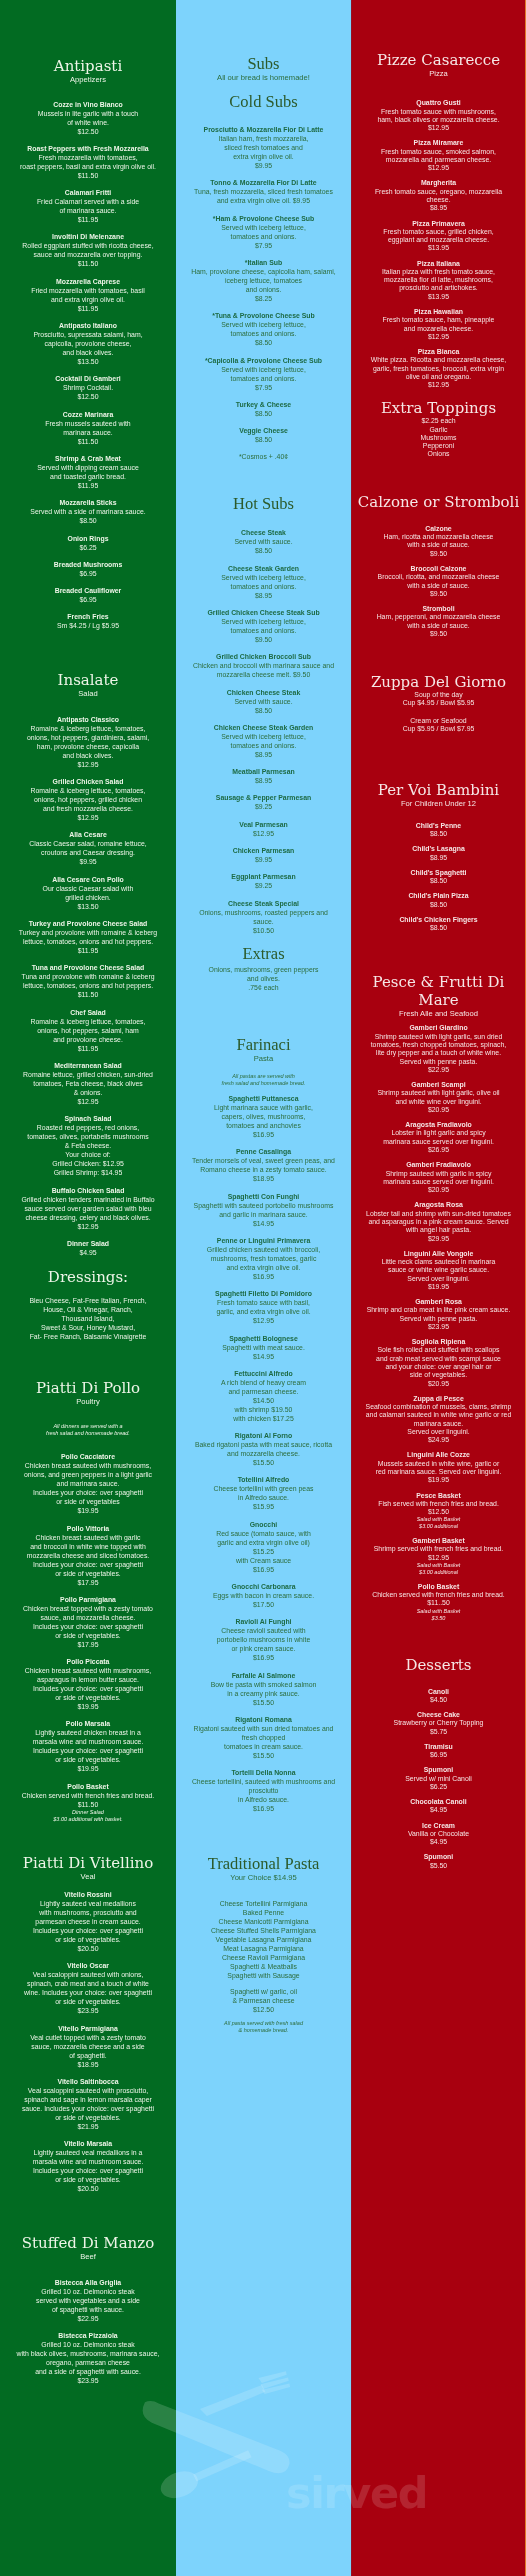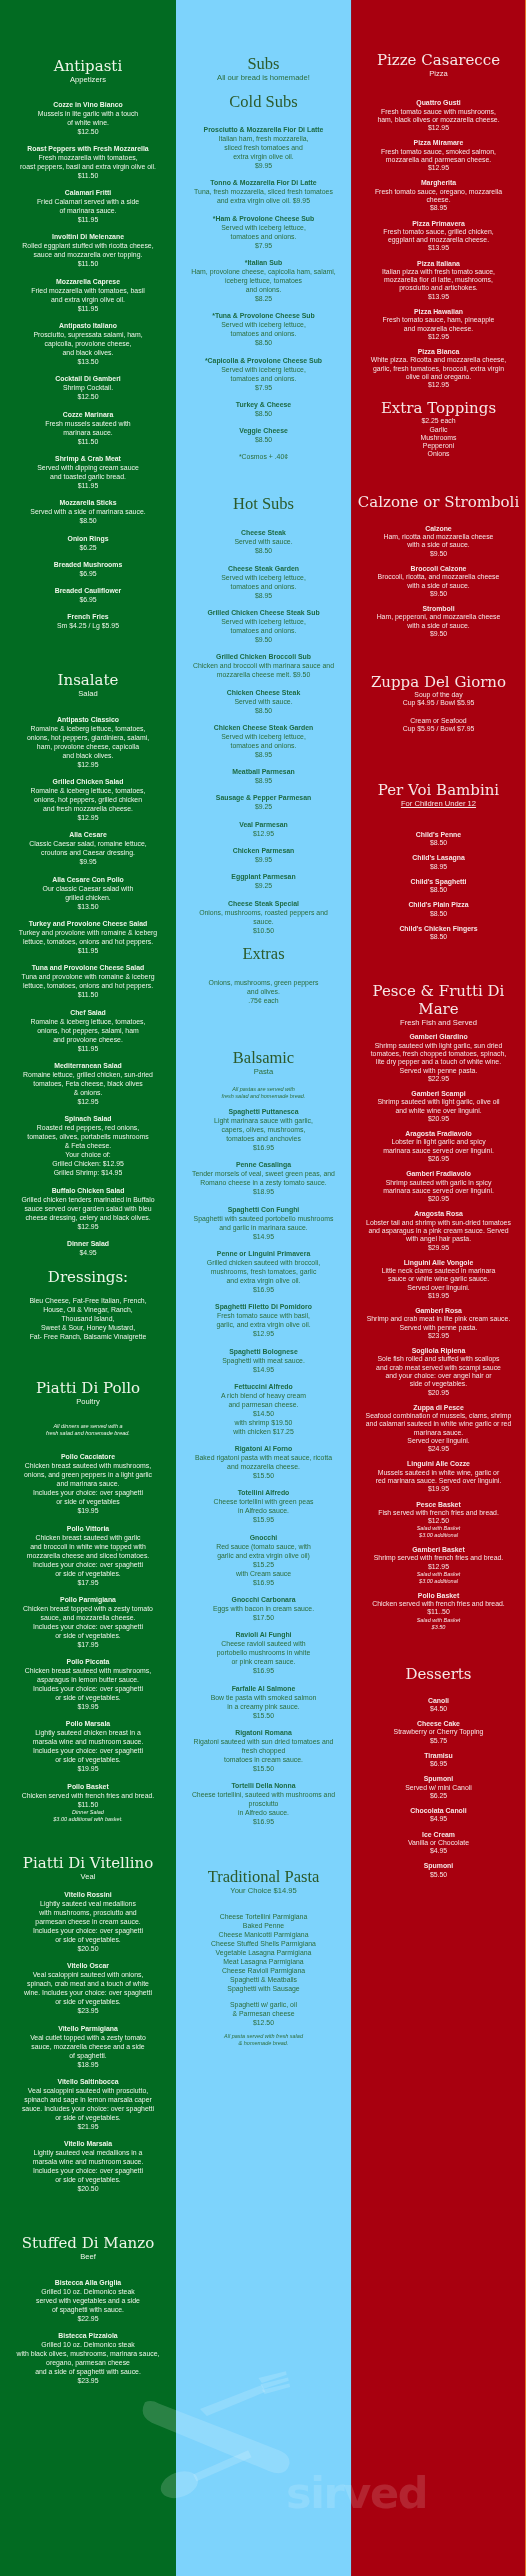--- a/index.html
+++ b/index.html
@@ -439,27 +439,27 @@
           </div>
           <div class="item">
             <div class="item-name">Cheese Steak Special</div>
             <div class="item-desc">Onions, mushrooms, roasted peppers and
 sauce.</div>
             <div class="item-price">$10.50</div>
           </div>
         </div>
     </div>
     <div class="section" style="padding-top:1.4px;">
-      <h2 class="sec-title" style="margin-bottom:15px;">Extras</h2>
+      <h2 class="sec-title" style="margin-bottom:2px;">Extras</h2>
       <div class="plain">Onions, mushrooms, green peppers
 and olives.
 .75¢ each</div>
     </div>
     <div class="section" style="padding-top:36px;">
-      <h2 class="sec-title">Balsamic</h2>
+      <h2 class="sec-title">Farinaci</h2>
       <div class="sec-sub">Pasta</div>
       <div class="sec-note" style="margin-top:9.6px;">All pastas are served with
 fresh salad and homemade bread.</div>
       <div class="items">
           <div class="item">
             <div class="item-name">Spaghetti Puttanesca</div>
             <div class="item-desc">Light marinara sauce with garlic,
 capers, olives, mushrooms,
 tomatoes and anchovies</div>
             <div class="item-price">$16.95</div>
@@ -660,21 +660,21 @@
     </div>
     <div class="section" style="padding-top:27.5px;">
       <h2 class="sec-title">Zuppa Del Giorno</h2>
       <div class="plain" style="line-height:8.3px;margin-bottom:9.6px;">Soup of the day
 Cup $4.95 / Bowl $5.95</div>
       <div class="plain" style="line-height:8.3px;">Cream or Seafood
 Cup $5.95 / Bowl $7.95</div>
     </div>
     <div class="section" style="padding-top:41px;">
       <h2 class="sec-title">Per Voi Bambini</h2>
-      <div class="sec-sub" style="margin-bottom:22px;text-decoration:underline;">For Children Under 12</div>
+      <div class="sec-sub" style="margin-bottom:13px;">For Children Under 12</div>
       <div class="items">
           <div class="item">
             <div class="item-name">Child's Penne</div>
             <div class="item-price">$8.50</div>
           </div>
           <div class="item">
             <div class="item-name">Child's Lasagna</div>
             <div class="item-price">$8.95</div>
           </div>
           <div class="item">
@@ -686,21 +686,21 @@
             <div class="item-price">$8.50</div>
           </div>
           <div class="item">
             <div class="item-name">Child's Chicken Fingers</div>
             <div class="item-price">$8.50</div>
           </div>
         </div>
     </div>
     <div class="section" style="padding-top:34px;">
       <h2 class="sec-title">Pesce &amp; Frutti Di Mare</h2>
-      <div class="sec-sub" style="margin-bottom:5.5px;">Fresh Fish and Served</div>
+      <div class="sec-sub" style="margin-bottom:5.5px;">Fresh Alle and Seafood</div>
       <div class="items">
           <div class="item">
             <div class="item-name">Gamberi Giardino</div>
             <div class="item-desc">Shrimp sauteed with light garlic, sun dried
 tomatoes, fresh chopped tomatoes, spinach,
 lite dry pepper and a touch of white wine.
 Served with penne pasta.</div>
             <div class="item-price">$22.95</div>
           </div>
           <div class="item">

